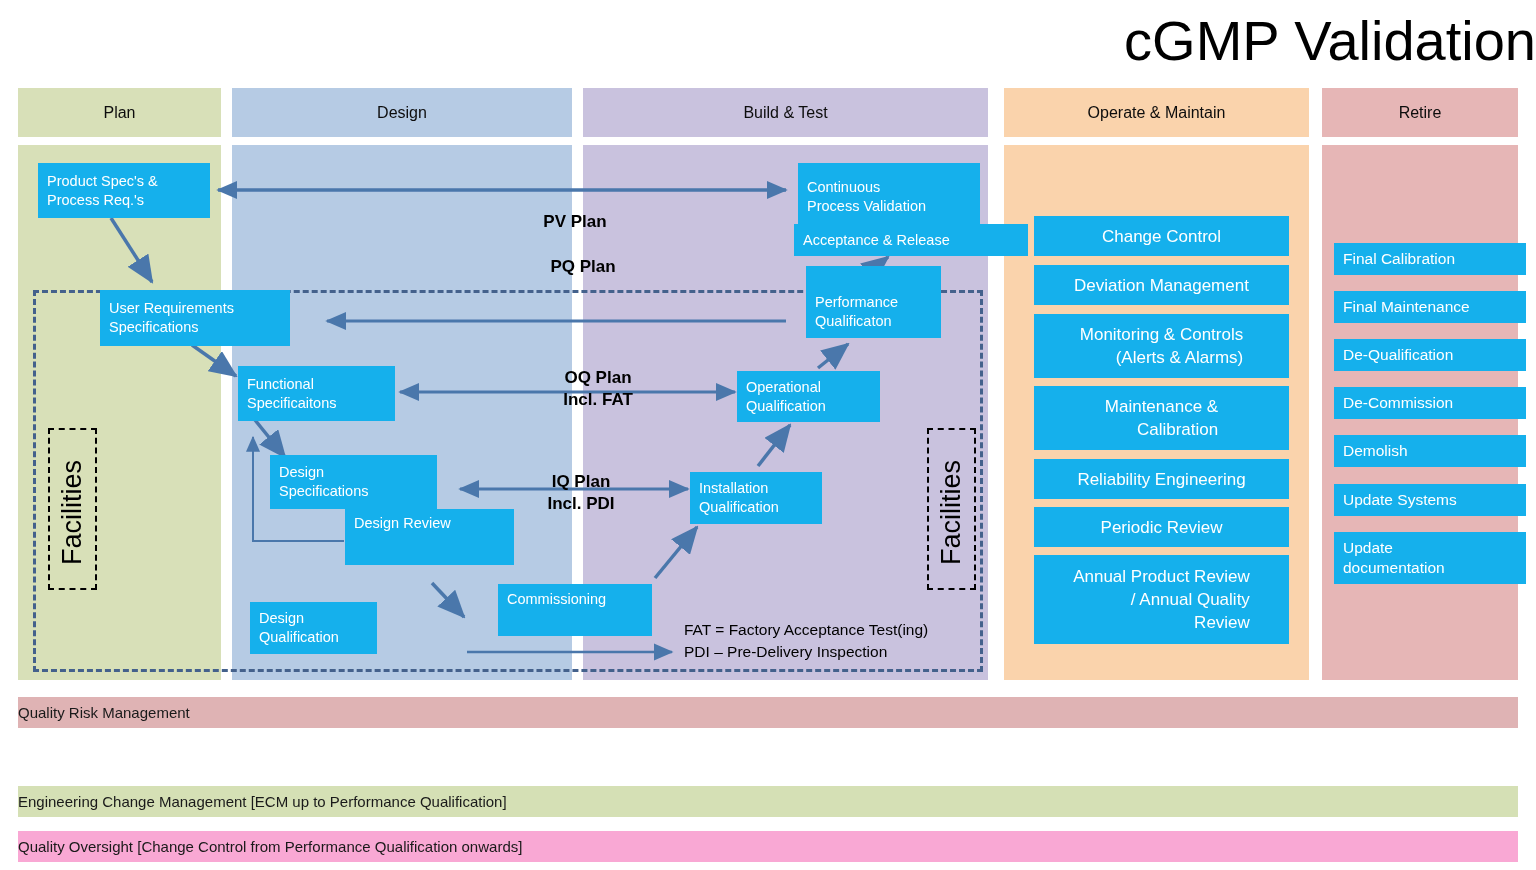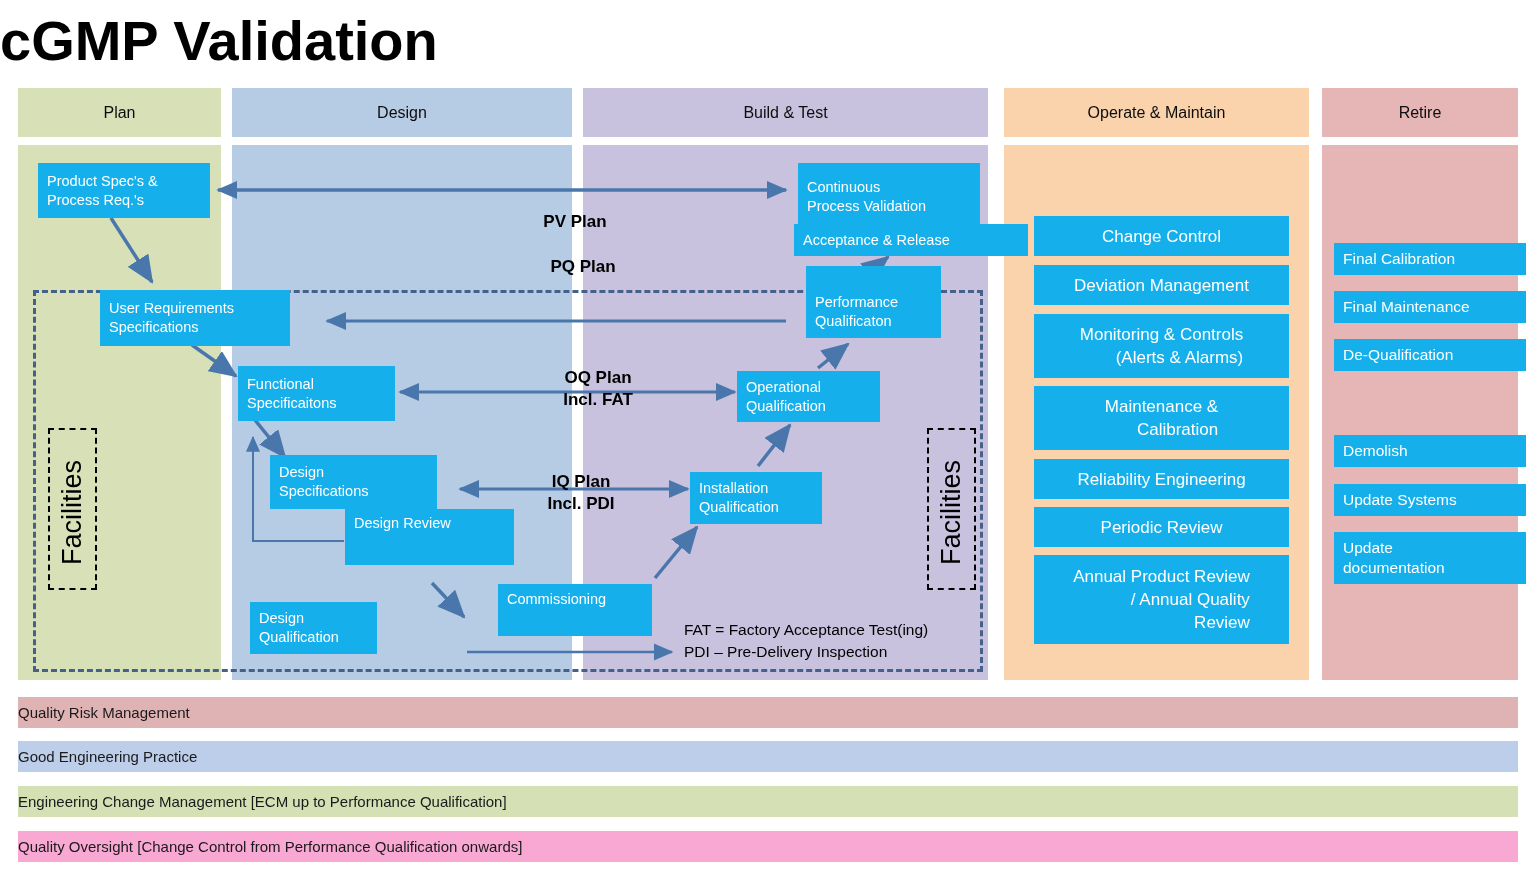--- a/index.html
+++ b/index.html
@@ -7,22 +7,22 @@
     width: 1536px; height: 870px;
     background: #ffffff;
     font-family: "Liberation Sans", sans-serif;
     overflow: hidden;
   }
   #stage { position: relative; width: 1536px; height: 870px; }
 
   
   .title {
     position: absolute; left: 0; top: 8px; width: 1536px;
-    text-align: left;
-    font-size: 56px; font-weight: 700; color: #000000;
+    text-align: right;
+    font-size: 56px; font-weight: 400; color: #000000;
     letter-spacing: 0px;
     line-height: 66px;
   }
 
   
   .phase-head {
     position: absolute; height: 49px;
     display: flex; align-items: center; justify-content: center;
     font-size: 16px; color: #0d0d0d; font-weight: 400;
   }
@@ -285,37 +285,37 @@
 
   <div class="pbox mid" style="left:1334px; top:243px; width:192px; height:32px;">
     <span>Final Calibration</span>
   </div>
   <div class="pbox mid" style="left:1334px; top:291px; width:192px; height:32px;">
     <span>Final Maintenance</span>
   </div>
   <div class="pbox mid" style="left:1334px; top:339px; width:192px; height:32px;">
     <span>De-Qualification</span>
   </div>
+  <div class="pbox mid" style="left:1334px; top:387px; width:192px; height:32px;">
+    <span>De-Commission</span>
+  </div>
   <div class="pbox mid" style="left:1334px; top:435px; width:192px; height:32px;">
     <span>Demolish</span>
   </div>
   <div class="pbox mid" style="left:1334px; top:484px; width:192px; height:32px;">
     <span>Update Systems</span>
   </div>
   <div class="pbox mid" style="left:1334px; top:532px; width:192px; height:52px;">
     <span>Update
 documentation</span>
   </div>
 
   <div class="band" style="top:697px; background:#dfb3b4;">
     <span>Quality Risk Management</span>
   </div>
-  <div class="band" style="top:741px; background:#bcceea;">
-    <span>Good Engineering Practice</span>
-  </div>
   <div class="band" style="top:786px; background:#d5e0b5;">
     <span>Engineering Change Management [ECM up to Performance Qualification]</span>
   </div>
   <div class="band" style="top:831px; background:#f9a8d4;">
     <span>Quality Oversight [Change Control from Performance Qualification onwards]</span>
   </div>
 
 </div>
 
 </body></html>

